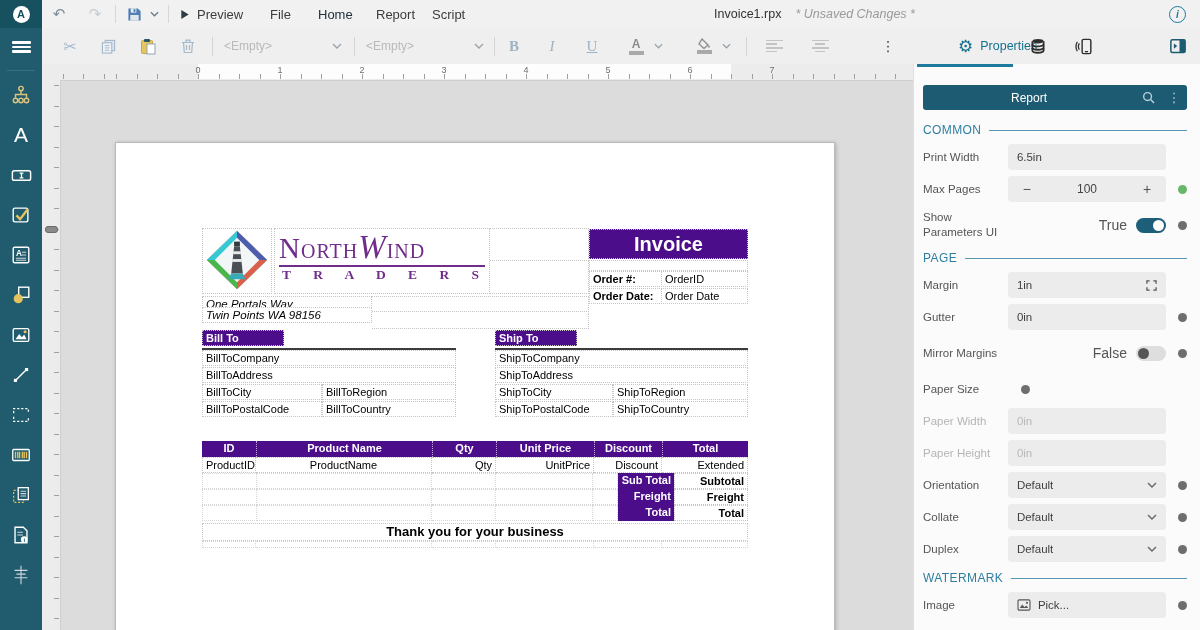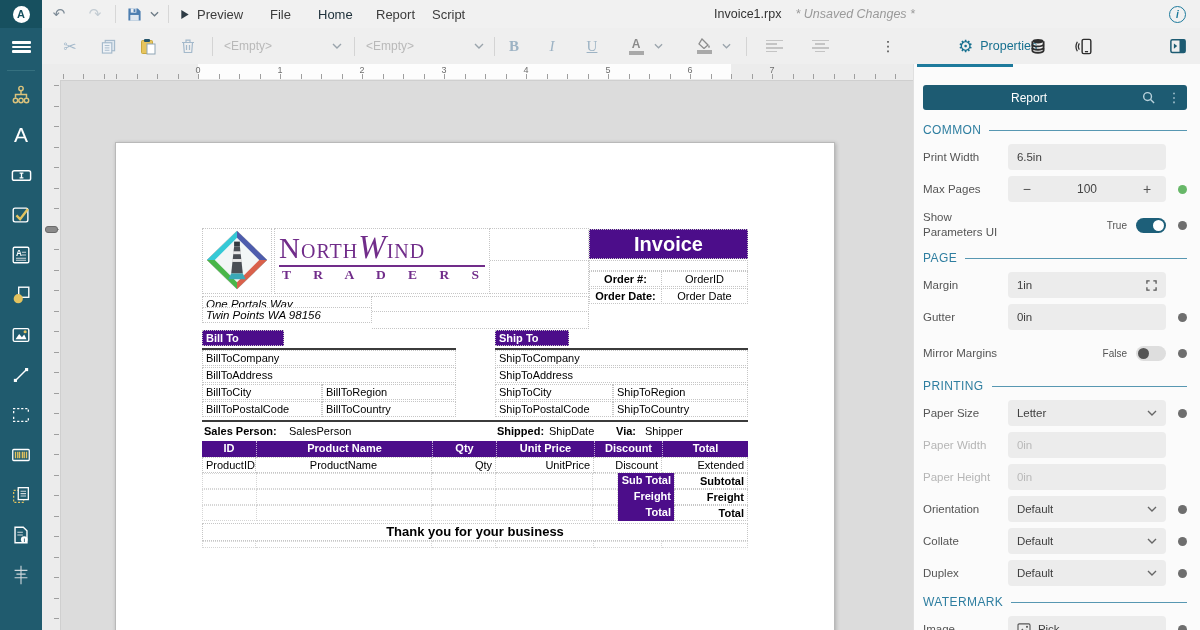--- a/index.html
+++ b/index.html
@@ -46,21 +46,21 @@
   .hnum{position:absolute;top:1px;width:12px;text-align:center;font-size:9px;color:#6e6e6e;}
   .vruler{position:absolute;left:0;top:16px;width:18px;bottom:0;background:#ececec;border-right:1px solid #cfcfcf;}
   .vticks{position:absolute;top:0;bottom:0;right:1px;width:5px;
       background-image:repeating-linear-gradient(180deg,#9f9f9f 0 1px,transparent 1px 20.5px);background-position:0 5px;}
   .vmarker{position:absolute;left:3px;top:146px;width:11px;height:5px;border-radius:3px;background:#8a8a8a;border:1px solid #6b6b6b;}
   .page{position:absolute;left:73px;top:78px;width:718px;height:552px;background:#fff;border:1px solid #b9b9b9;box-shadow:1px 1px 4px rgba(0,0,0,.22);}
   
   .inv{position:absolute;left:86px;top:85px;width:546px;height:330px;font-size:11px;color:#000;}
   .cell{position:absolute;height:16px;border:1px dotted #c6c6c6;line-height:14px;padding:0 3px;box-sizing:border-box;white-space:nowrap;overflow:hidden;background:#fff;}
   .pur{background:#4c0d8a;color:#fff;font-weight:bold;}
-  .rt{text-align:center;}
+  .rt{text-align:left;}
   .it{font-style:italic;font-size:11.5px;}
   .brandline1{font-family:"Liberation Serif",serif;font-variant:small-caps;color:#712d8a;font-size:29px;line-height:1;letter-spacing:1px;white-space:nowrap;}
   .brandline1 .wit{font-style:italic;font-size:33px;}
   .brandline2{font-family:"Liberation Serif",serif;color:#712d8a;font-size:13.5px;font-weight:bold;letter-spacing:9.5px;border-top:2px solid #712d8a;margin-top:1px;padding:1px 0 0 3px;white-space:nowrap;}
   .tblrow{position:absolute;left:0;width:546px;height:16px;display:flex;box-sizing:border-box;}
   .tblrow>div{box-sizing:border-box;height:16px;line-height:14px;padding:0 3px;white-space:nowrap;overflow:hidden;}
   .th>div{background:#4c0d8a;color:#fff;font-weight:bold;text-align:center;border-left:1px dotted rgba(255,255,255,.65);}
   .th>div:first-child{border-left:none;}
   .td>div{border:1px dotted #c6c6c6;border-left-width:0;}
   .td>div:first-child{border-left-width:1px;}
@@ -85,21 +85,21 @@
   .stepper .sbtn{width:38px;text-align:center;font-size:14px;color:#555;cursor:pointer;}
   .stepper .sval{flex:1;text-align:center;}
   .pdot{width:9px;height:9px;border-radius:50%;background:#6e6e6e;margin-left:12px;flex:0 0 auto;cursor:pointer;}
   .pdot.green{background:#67b768;}
   .pdot.blank{background:transparent;cursor:default;}
   .toggle{width:30px;height:15px;border-radius:8px;position:relative;margin-left:9px;cursor:pointer;}
   .toggle.on{background:#1d5f79;}
   .toggle.on i{position:absolute;right:2px;top:2px;width:11px;height:11px;border-radius:50%;background:#fff;}
   .toggle.off{background:#dedede;}
   .toggle.off i{position:absolute;left:2px;top:2px;width:11px;height:11px;border-radius:50%;background:#555;}
-  .tgl-lbl{font-size:10px;color:#555;}
+  .tgl-lbl{font-size:14px;color:#555;}
   .chev{flex:0 0 auto;}
 </style>
 </head>
 <body>
 
 <div id="topbar">
   <div class="applogo">
       <div class="disc">A</div>
     </div>
   <div class="tb-ic" style="left:47px;width:24px;">
@@ -426,37 +426,29 @@
         <div class="cell pur" style="left:0;top:0;width:82px;">Bill To</div>
       </div>
       <div class="cell" style="left:0;top:122px;width:254px;">BillToCompany</div>
       <div class="cell" style="left:0;top:139px;width:254px;">BillToAddress</div>
       <div class="cell" style="left:0;top:156px;width:120px;">BillToCity</div>
       <div class="cell" style="left:120px;top:156px;width:134px;">BillToRegion</div>
       <div class="cell" style="left:0;top:173px;width:120px;">BillToPostalCode</div>
       <div class="cell" style="left:120px;top:173px;width:134px;">BillToCountry</div>
 
       <div class="abs" style="left:293px;top:102px;width:253px;height:18px;border-bottom:2px solid #3b3b3b;">
-        <div class="cell pur" style="left:0;top:0;width:74px;">Ship To</div>
+        <div class="cell pur" style="left:0;top:0;width:82px;">Ship To</div>
       </div>
       <div class="cell" style="left:293px;top:122px;width:253px;">ShipToCompany</div>
       <div class="cell" style="left:293px;top:139px;width:253px;">ShipToAddress</div>
       <div class="cell" style="left:293px;top:156px;width:118px;">ShipToCity</div>
       <div class="cell" style="left:411px;top:156px;width:135px;">ShipToRegion</div>
       <div class="cell" style="left:293px;top:173px;width:118px;">ShipToPostalCode</div>
       <div class="cell" style="left:411px;top:173px;width:135px;">ShipToCountry</div>
 
-      <div class="abs" style="left:0;top:192px;width:546px;height:19px;border-top:2px solid #3b3b3b;">
-        <span class="abs" style="left:2px;top:3px;font-weight:bold;">Sales Person:</span>
-        <span class="abs" style="left:87px;top:3px;">SalesPerson</span>
-        <span class="abs" style="left:295px;top:3px;font-weight:bold;">Shipped:</span>
-        <span class="abs" style="left:347px;top:3px;">ShipDate</span>
-        <span class="abs" style="left:414px;top:3px;font-weight:bold;">Via:</span>
-        <span class="abs" style="left:443px;top:3px;">Shipper</span>
-      </div>
 
       <div class="tblrow th" style="top:213px;">
         <div style="width:54px;">ID</div>
         <div style="width:176px;">Product Name</div>
         <div style="width:64px;">Qty</div>
         <div style="width:98px;">Unit Price</div>
         <div style="width:68px;">Discount</div>
         <div style="width:86px;">Total</div>
       </div>
 
@@ -597,34 +589,23 @@
     <div class="plabel">Mirror Margins</div>
     <div class="pnone">
       <span class="tgl-lbl">False</span>
       <div class="toggle off">
           <i></i>
         </div>
     </div>
     <div class="pdot"></div>
   </div>
 
-  <div class="psec">
-      <span>PRINTING</span>
-      <i></i>
-    </div>
 
   <div class="prow">
     <div class="plabel">Paper Size</div>
-    <div class="pctrl">
-      <span>Letter</span>
-        <span class="grow"></span>
-      <svg class="chev" width="10" height="6" viewBox="0 0 10 6">
-          <path d="M1 1 L5 5 L9 1" stroke="#666" stroke-width="1.4" fill="none"></path>
-        </svg>
-    </div>
     <div class="pdot"></div>
   </div>
 
   <div class="prow">
     <div class="plabel dis">Paper Width</div>
     <div class="pctrl dis">
         <span>0in</span>
       </div>
     <div class="pdot blank"></div>
   </div>

